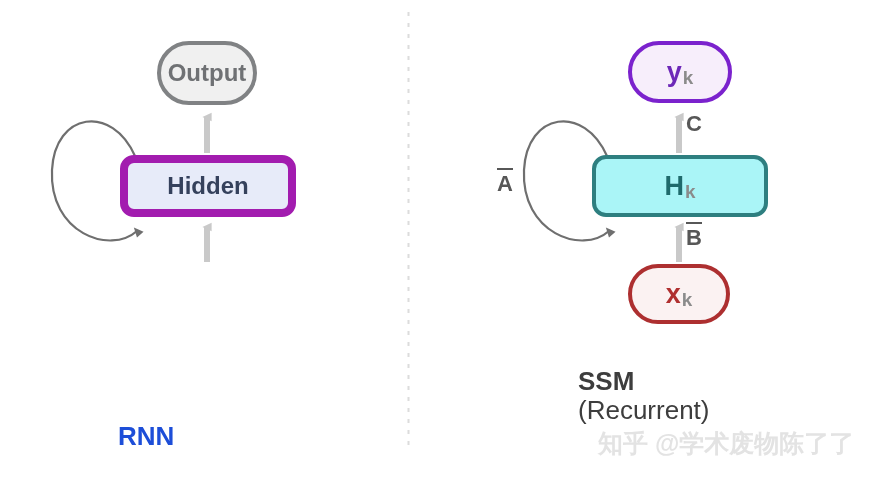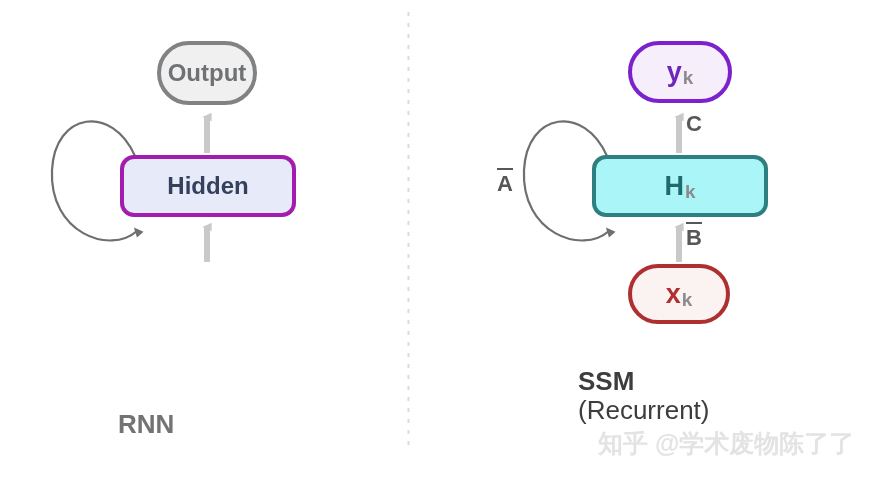--- a/index.html
+++ b/index.html
@@ -46,21 +46,21 @@
     border: 4px solid #808284;
     border-radius: 32px;
     background: #f0f0f0;
     color: #6f7174;
     font-size: 24px;
     justify-content: center;
   }
   .node-hidden {
     left: 120px;  top: 155px;
     width: 176px; height: 62px;
-    border: 4px solid #a21caf;
+    border: 8px solid #a21caf;
     border-radius: 14px;
     background: #e7ebf9;
     color: #35415c;
     font-size: 24px;
   }
   .node-input {
     left: 158px;  top: 264px;
     width: 98px;  height: 60px;
     border: 4px solid #808284;
     border-radius: 30px;
@@ -126,22 +126,22 @@
   .lbl-C { left: 686px; top: 113px; }
 
   
   .caption {
     position: absolute;
     text-align: left;
     user-select: none;
     line-height: 1.12;
   }
   .cap-rnn {
-    left: 118px; top: 410px; width: 180px;
-    font-size: 26px; font-weight: 700; color: #737373;
+    left: 118px; top: 422px; width: 180px;
+    font-size: 26px; font-weight: 700; color: #1d4ed8;
   }
   .cap-ssm {
     left: 578px; top: 367px; width: 205px;
   }
   .cap-ssm .cap-main {
     font-size: 26px; font-weight: 700; color: #3d3d3d;
     display: block;
   }
   .cap-ssm .cap-subtitle {
     font-size: 26px; font-weight: 400; color: #3d3d3d;

